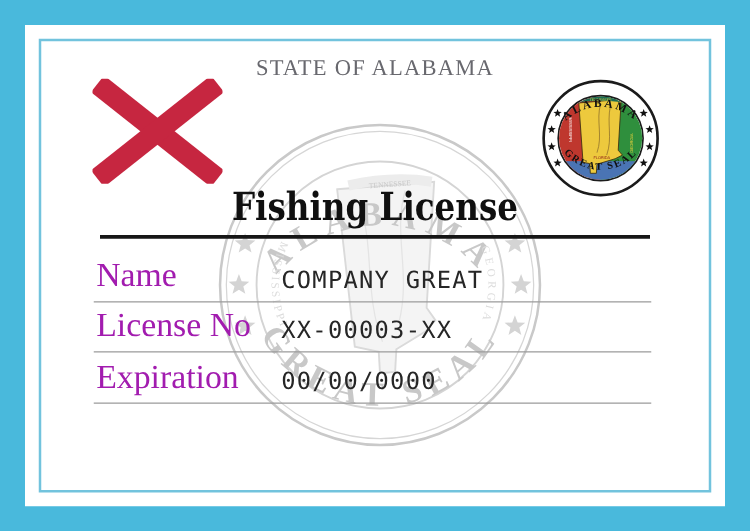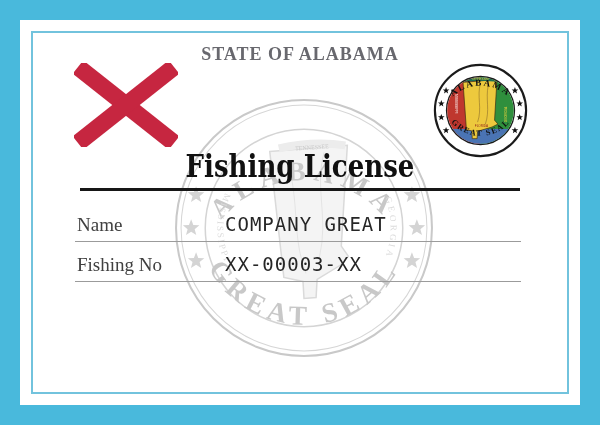--- a/index.html
+++ b/index.html
@@ -14,21 +14,21 @@
   }
   .hairline{
     position:absolute;left:11px;top:11px;right:11px;bottom:11px;
     border:2px solid #72c3dd;pointer-events:none;z-index:2;
   }
   .watermark{
     position:absolute;left:153px;top:77px;width:262px;height:262px;z-index:0;
   }
   .state-title{
     position:absolute;left:0;top:24px;width:560px;text-align:center;z-index:1;
-    font-family:"Liberation Serif", serif;font-weight:bold;font-size:18px;
+    font-family:"Liberation Serif", serif;font-weight:normal;font-size:18px;
     letter-spacing:1px;color:#68686e;
   }
   .flag{
     position:absolute;left:54px;top:43px;width:104px;height:84px;z-index:1;
   }
   .seal{
     position:absolute;left:412px;top:42px;width:97px;height:97px;z-index:1;
   }
   .license-title{
     position:absolute;left:0;top:128px;width:560px;text-align:center;z-index:1;
@@ -41,21 +41,21 @@
   }
   .field-row{
     position:absolute;left:55px;width:446px;height:31px;z-index:1;
     border-bottom:1px solid #9b9b9b;
   }
   .row-1{top:190px;}
   .row-2{top:230px;}
   .row-3{top:271px;}
   .field-label{
     position:absolute;left:2px;bottom:5px;
-    font-family:"Liberation Serif", serif;font-size:19px;color:#404040;
+    font-family:"Liberation Serif", serif;font-size:27px;color:#a21caf;
   }
   .field-value{
     position:absolute;left:150px;bottom:6px;
     font-family:"DejaVu Sans Mono", monospace;font-size:19px;
     letter-spacing:1px;color:#262626;
   }
 </style>
 </head>
 <body>
 
@@ -150,17 +150,21 @@
   </svg>
 
   <div class="license-title">Fishing License</div>
   <div class="title-rule"></div>
 
   <div class="field-row row-1">
     <span class="field-label">Name</span>
     <span class="field-value">COMPANY GREAT</span>
   </div>
   <div class="field-row row-2">
-    <span class="field-label">Fishing No</span>
+    <span class="field-label">License No</span>
     <span class="field-value">XX-00003-XX</span>
+  </div>
+  <div class="field-row row-3">
+    <span class="field-label">Expiration</span>
+    <span class="field-value">00/00/0000</span>
   </div>
 
 </div>
 
 </body></html>

